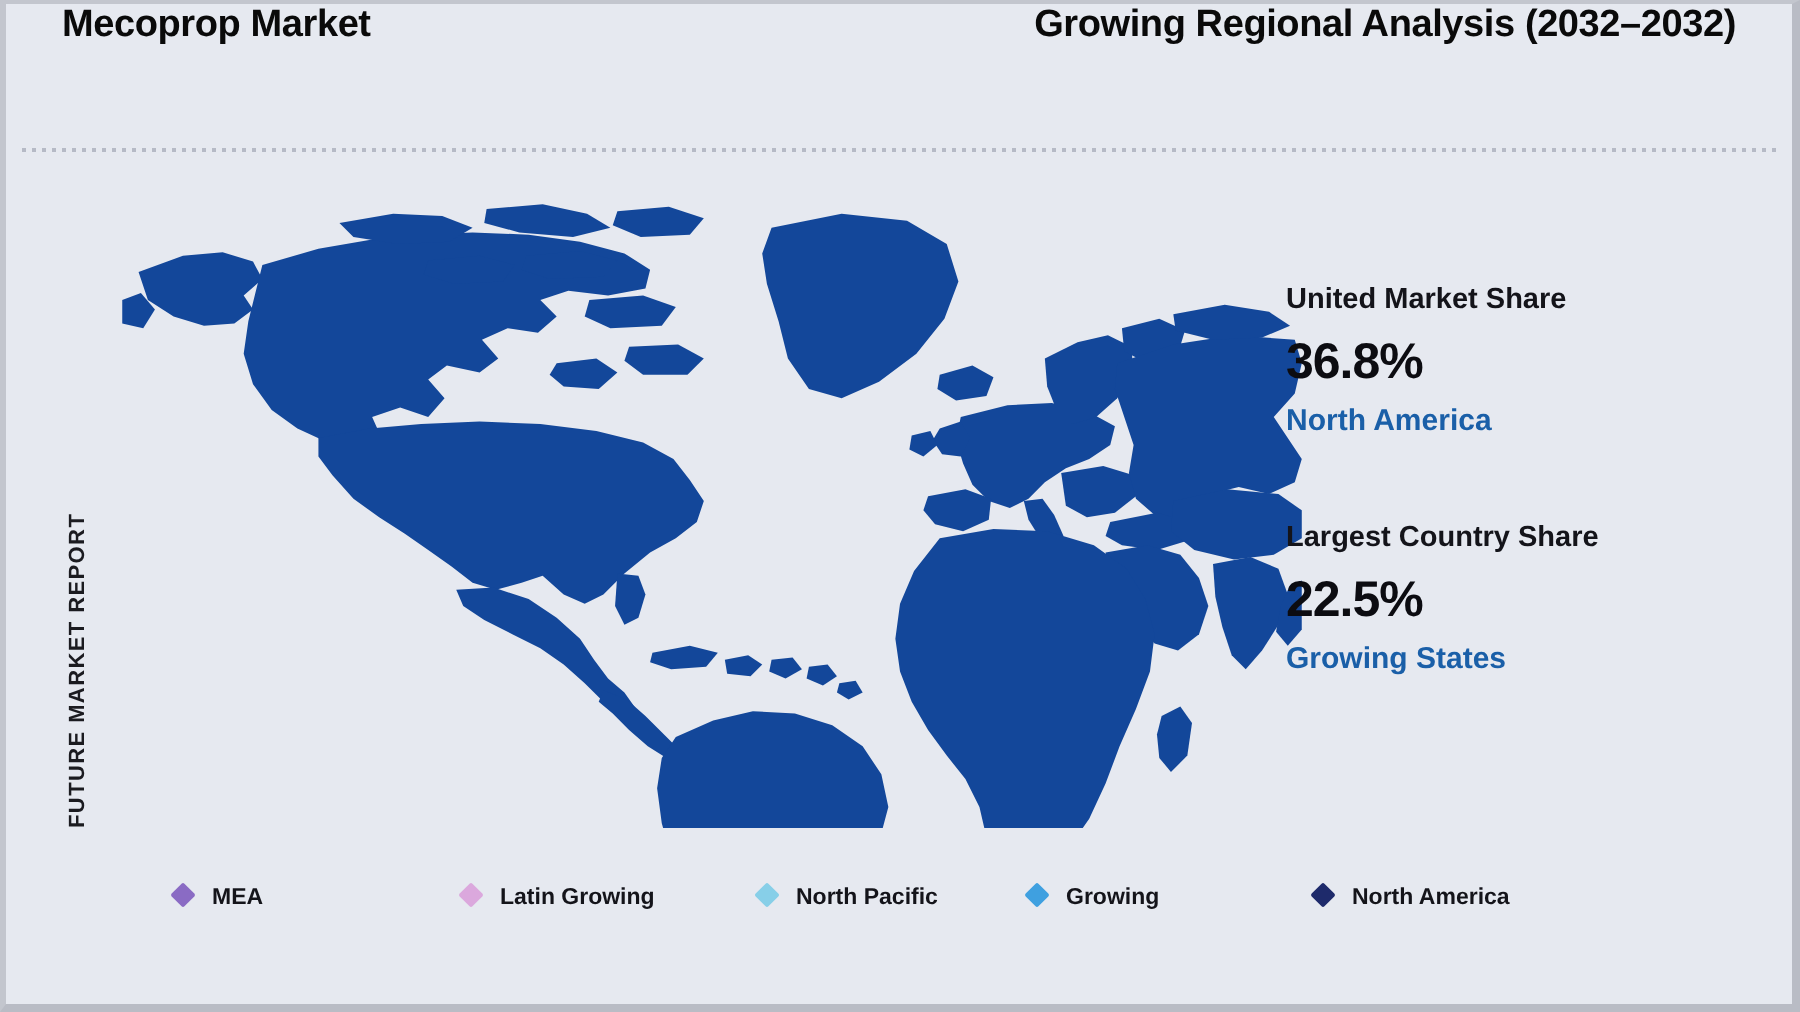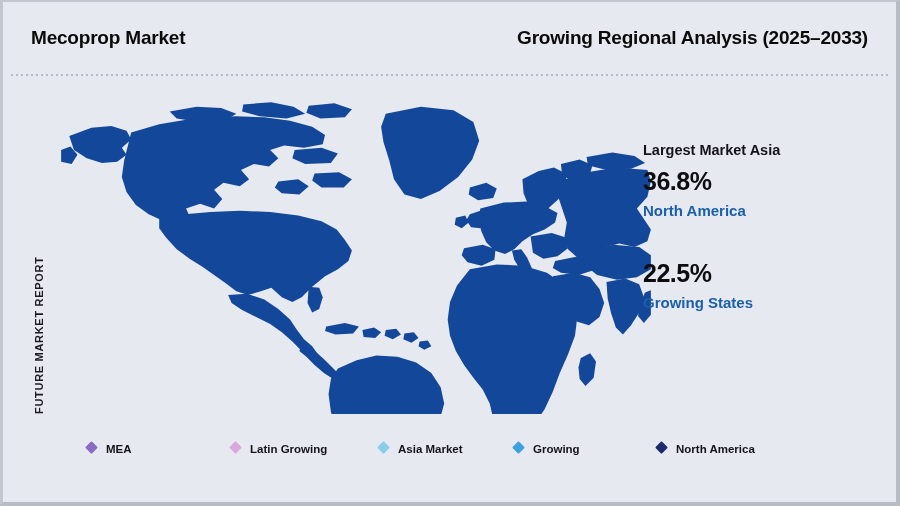--- a/index.html
+++ b/index.html
@@ -25,21 +25,21 @@
 
   
   .header {
     position: absolute;
     left: 0; top: 0;
     width: 100%;
     height: 72px;
     box-sizing: border-box;
     padding: 0 28px;
     display: flex;
-    align-items: center;
+    align-items: flex-start;
     justify-content: space-between;
   }
   .header-title {
     font-size: 19px;
     font-weight: bold;
     color: #0a0a0a;
     letter-spacing: -0.2px;
   }
   .header-subtitle {
     font-size: 19px;
@@ -142,21 +142,21 @@
     color: #14141a;
   }
 </style>
 </head>
 <body>
 
 <div id="infographic">
 
   <div class="header">
     <div class="header-title">Mecoprop Market</div>
-    <div class="header-subtitle">Growing Regional Analysis (2025–2033)</div>
+    <div class="header-subtitle">Growing Regional Analysis (2032–2032)</div>
   </div>
   <div class="divider"></div>
 
   <div class="side-brand">FUTURE MARKET REPORT</div>
 
   <div class="map-wrap">
     <svg viewBox="0 0 1010 548" preserveAspectRatio="xMidYMid meet">
       <g fill="#13479a">
 
         <path d="M14 72 L52 58 L86 55 L112 63 L120 78 L104 92 L112 104 L96 116 L70 118 L44 110 L22 96 Z"></path>
@@ -244,42 +244,43 @@
         <path d="M934 322 L966 316 L990 326 L998 348 L990 374 L976 396 L962 412 L950 400
                  L942 376 L936 350 Z"></path>
 
         <path d="M1000 340 L1010 336 L1010 378 L998 392 L988 380 L992 358 Z"></path>
       </g>
     </svg>
   </div>
 
   <div class="stats">
     <div class="stat-block">
-      <div class="stat-label">Largest Market Asia</div>
+      <div class="stat-label">United Market Share</div>
       <div class="stat-value">36.8%</div>
       <div class="stat-region">North America</div>
     </div>
     <div class="stat-block">
+      <div class="stat-label">Largest Country Share</div>
       <div class="stat-value">22.5%</div>
       <div class="stat-region">Growing States</div>
     </div>
   </div>
 
   <div class="legend" id="legend-root">
       <div class="legend-item" style="position: absolute; left: 0px;">
         <span class="legend-marker" style="background: rgb(138, 107, 196);"></span>
         <span class="legend-text">MEA</span>
       </div>
       <div class="legend-item" style="position: absolute; left: 144px;">
         <span class="legend-marker" style="background: rgb(219, 168, 221);"></span>
         <span class="legend-text">Latin Growing</span>
       </div>
       <div class="legend-item" style="position: absolute; left: 292px;">
         <span class="legend-marker" style="background: rgb(135, 207, 232);"></span>
-        <span class="legend-text">Asia Market</span>
+        <span class="legend-text">North Pacific</span>
       </div>
       <div class="legend-item" style="position: absolute; left: 427px;">
         <span class="legend-marker" style="background: rgb(63, 160, 224);"></span>
         <span class="legend-text">Growing</span>
       </div>
       <div class="legend-item" style="position: absolute; left: 570px;">
         <span class="legend-marker" style="background: rgb(30, 42, 107);"></span>
         <span class="legend-text">North America</span>
       </div>
     </div>

